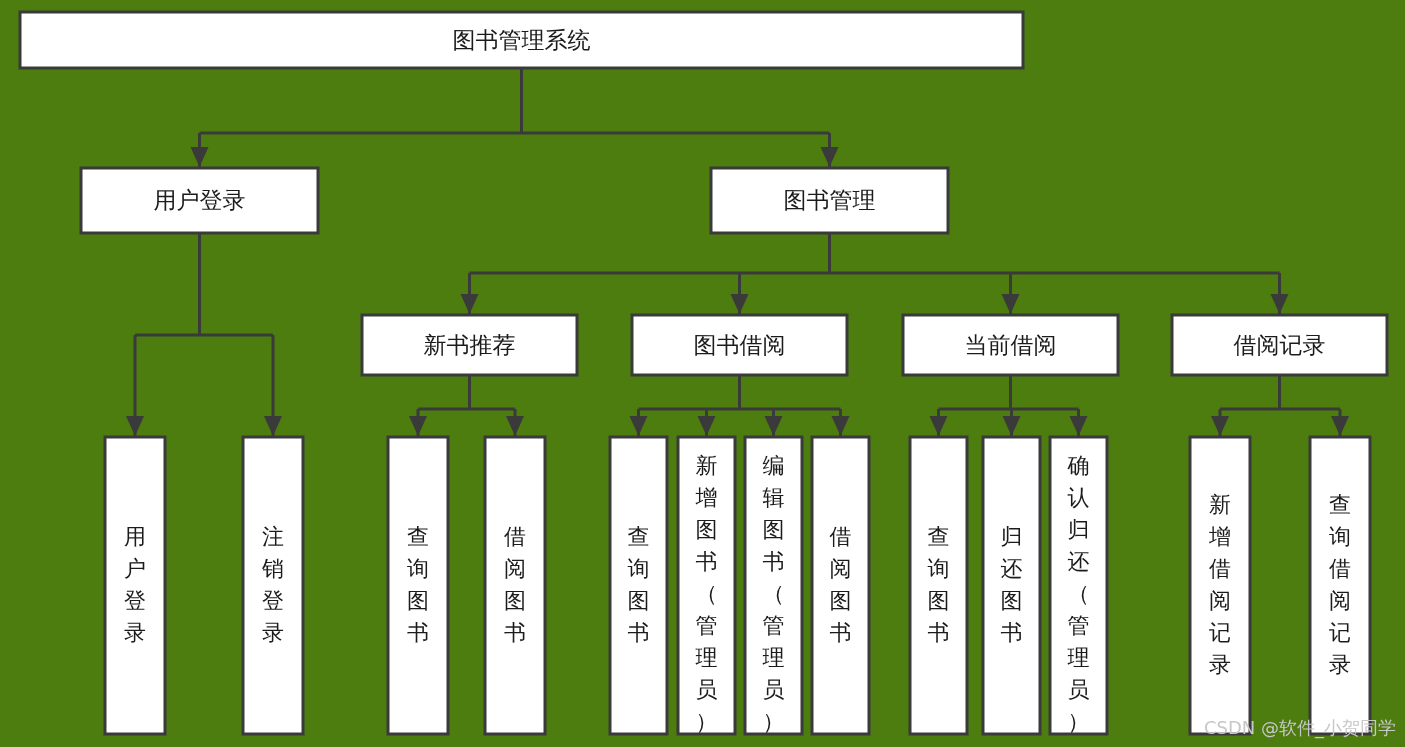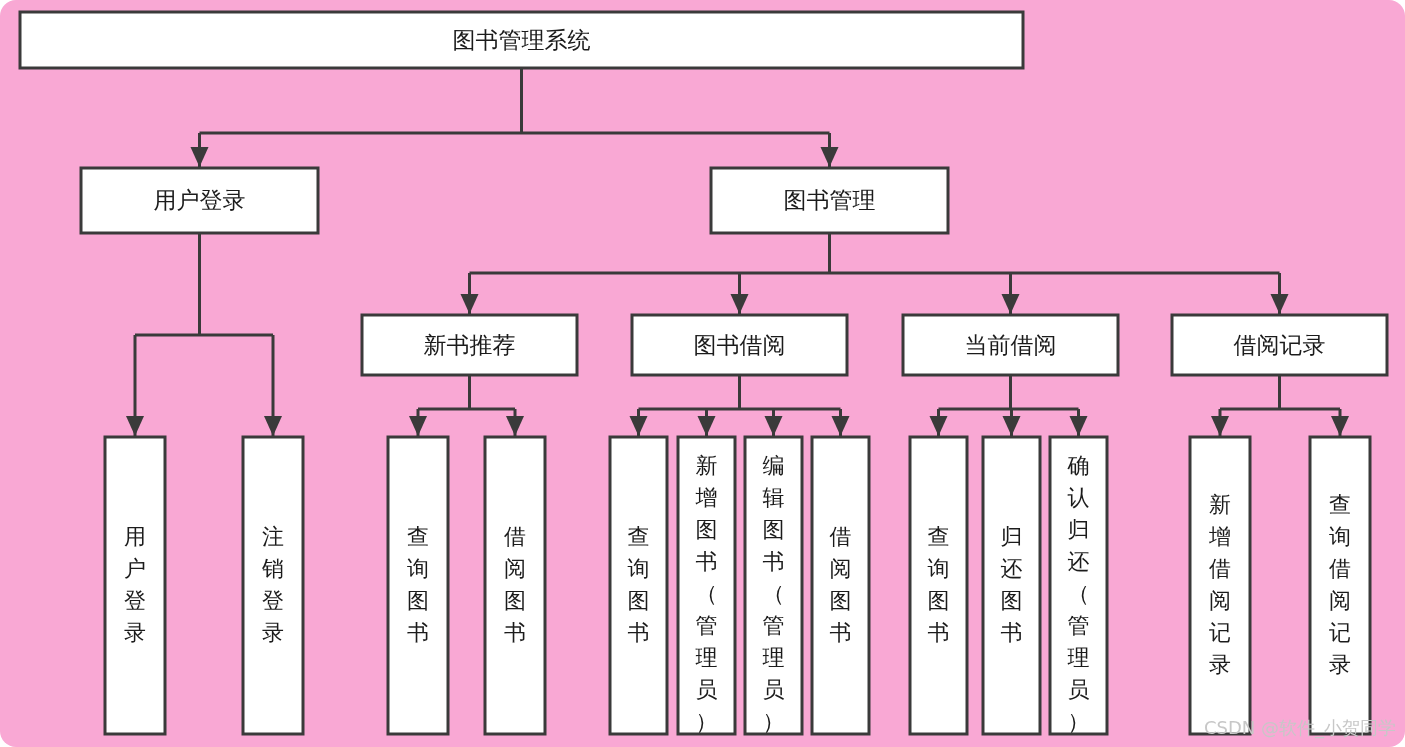--- a/index.html
+++ b/index.html
@@ -11,22 +11,21 @@
   body {
     width: 1405px;
     height: 747px;
     font-family: "DejaVu Sans", "Liberation Sans", sans-serif;
     overflow: hidden;
   }
   #diagram-root {
     position: relative;
     width: 1405px;
     height: 747px;
-    background: #f9a8d4;
-    border-radius: 16px;
+    background: #4d7c0f;
   }
   svg#flow-svg {
     position: absolute;
     left: 0;
     top: 0;
     width: 1405px;
     height: 747px;
     display: block;
   }
   .node-box {

